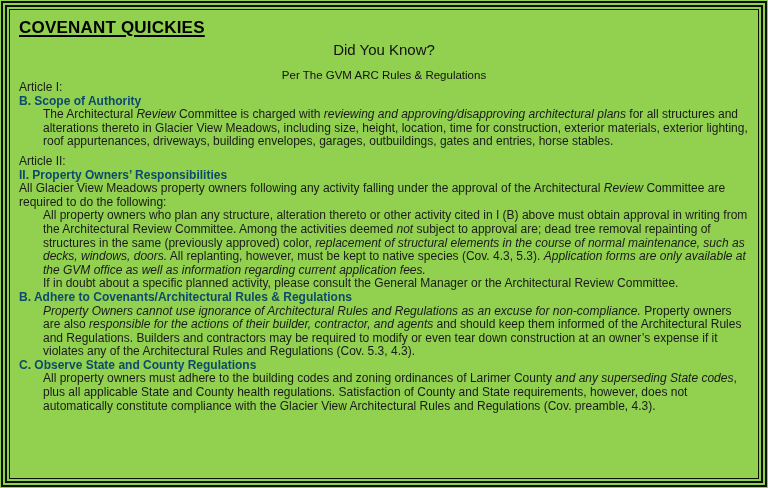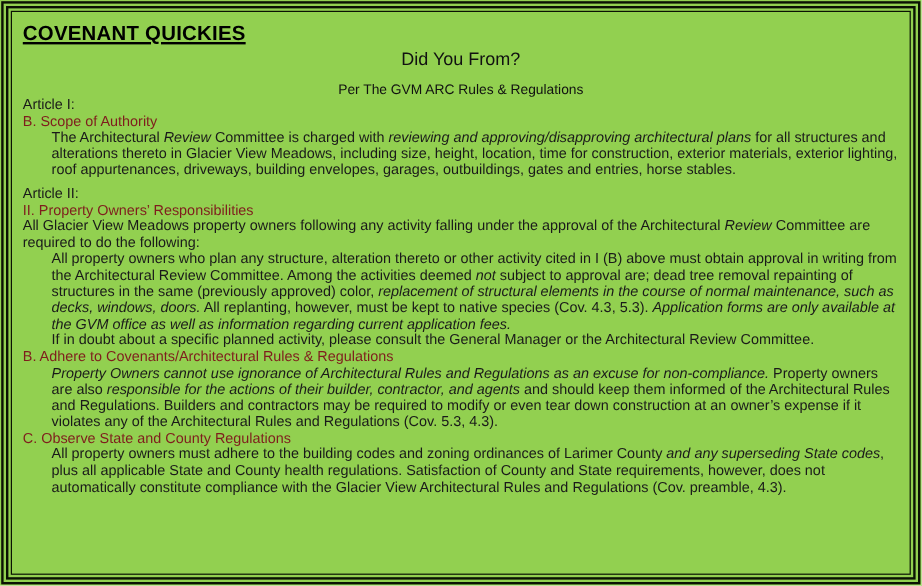--- a/index.html
+++ b/index.html
@@ -18,36 +18,36 @@
   .title{
     text-align:left;font-size:17px;font-weight:bold;
     text-decoration:underline;text-decoration-thickness:2px;text-underline-offset:2px;
     color:#000;letter-spacing:.2px;
   }
   .subtitle{text-align:center;font-size:15px;margin-top:3px;color:#111;}
   .tagline{text-align:center;font-size:11.5px;margin-top:11px;color:#111;}
   .doc{font-size:12px;line-height:13.6px;}
   .label{font-size:12px;}
   .label.spaced{margin-top:6px;}
-  .heading{font-weight:normal;color:#7f1d1d;}
+  .heading{font-weight:bold;color:#0c4a6e;}
   .para{color:var(--text);}
   .para.indent{padding-left:24px;}
   .it{font-style:italic;}
   .footer-note{font-style:italic;margin-top:12px;padding-left:24px;}
 </style>
 </head>
 <body>
 
 <div class="page">
   <div class="b1">
     <div class="b2">
       <div class="b3">
         <div class="content">
           <div class="title">COVENANT QUICKIES</div>
-          <div class="subtitle">Did You From?</div>
+          <div class="subtitle">Did You Know?</div>
           <div class="tagline">Per The GVM ARC Rules &amp; Regulations</div>
           <div class="doc">
               <div class="label">Article I:</div>
               <div class="heading">B. Scope of Authority</div>
               <div class="para indent"><span>The Architectural </span><span class="it">Review</span><span> Committee is charged with </span><span class="it">reviewing and approving/disapproving architectural plans</span><span> for all structures and alterations thereto in Glacier View Meadows, including size, height, location, time for construction, exterior materials, exterior lighting, roof appurtenances, driveways, building envelopes, garages, outbuildings, gates and entries, horse stables.</span></div>
               <div class="label spaced">Article II:</div>
               <div class="heading">II. Property Owners’ Responsibilities</div>
               <div class="para"><span>All Glacier View Meadows property owners following any activity falling under the approval of the Architectural </span><span class="it">Review</span><span> Committee are required to do the following:</span></div>
               <div class="para indent"><span>All property owners who plan any structure, alteration thereto or other activity cited in I (B) above must obtain approval in writing from the Architectural Review Committee.  Among the activities deemed </span><span class="it">not</span><span> subject to approval are; dead tree removal repainting of structures in the same (previously approved) color, </span><span class="it">replacement of structural elements in the course of normal maintenance, such as decks, windows, doors.</span><span> All replanting, however, must be kept to native species (Cov. 4.3, 5.3). </span><span class="it">Application forms are only available at the GVM office as well as information regarding current application fees.</span></div>
               <div class="para indent"><span>If in doubt about a specific planned activity, please consult the General Manager or the Architectural Review Committee.</span></div>

